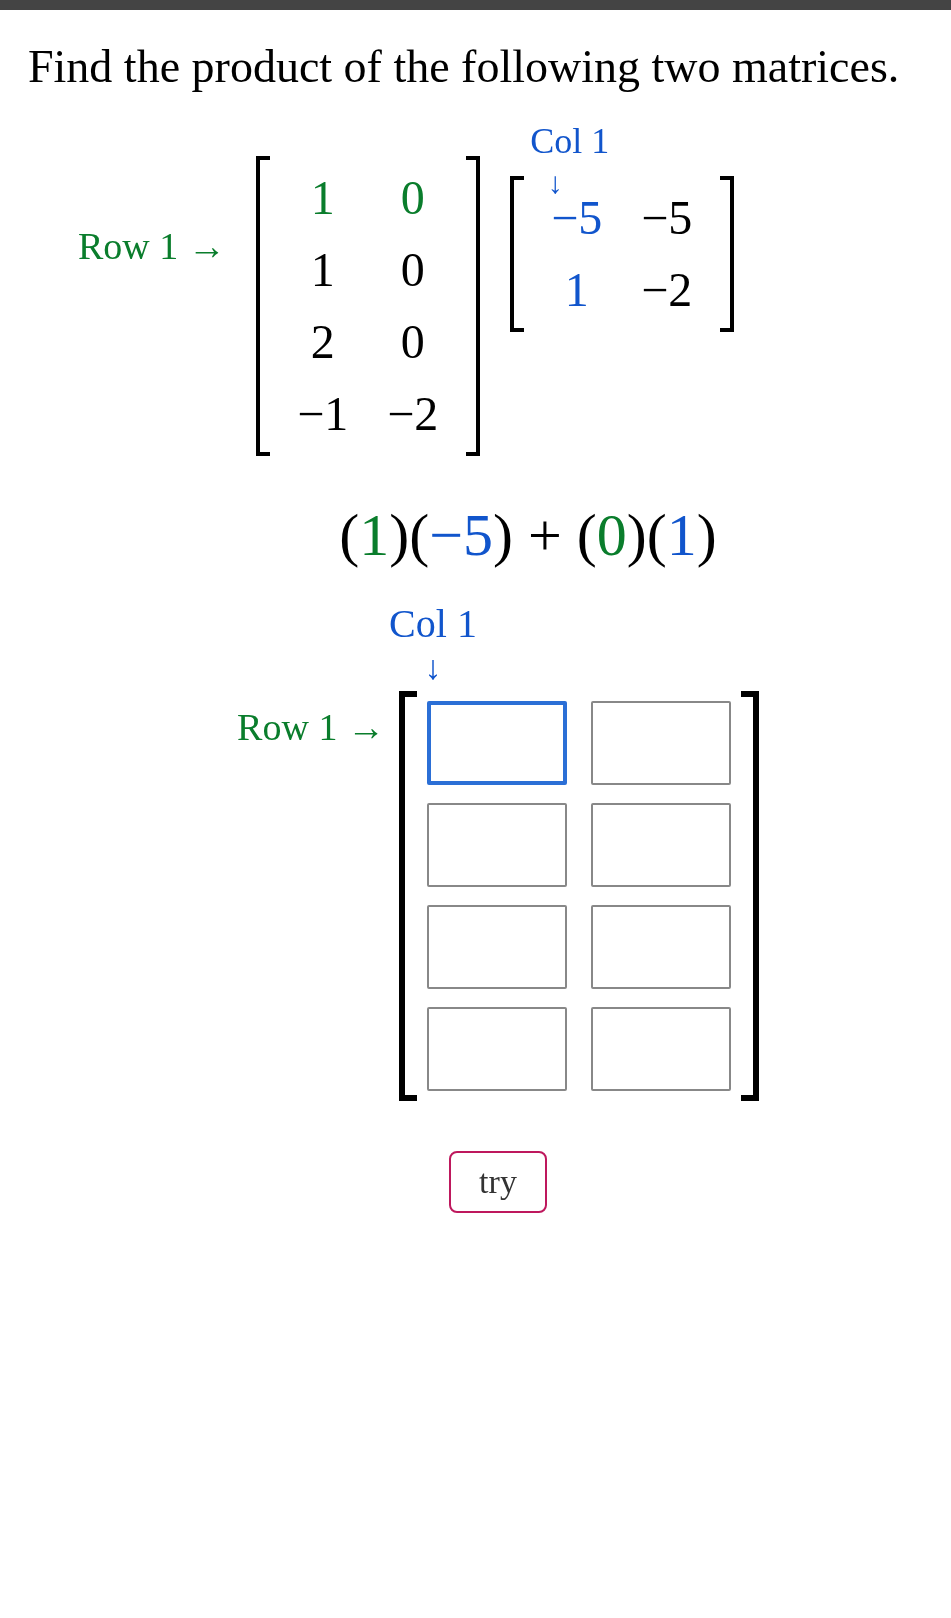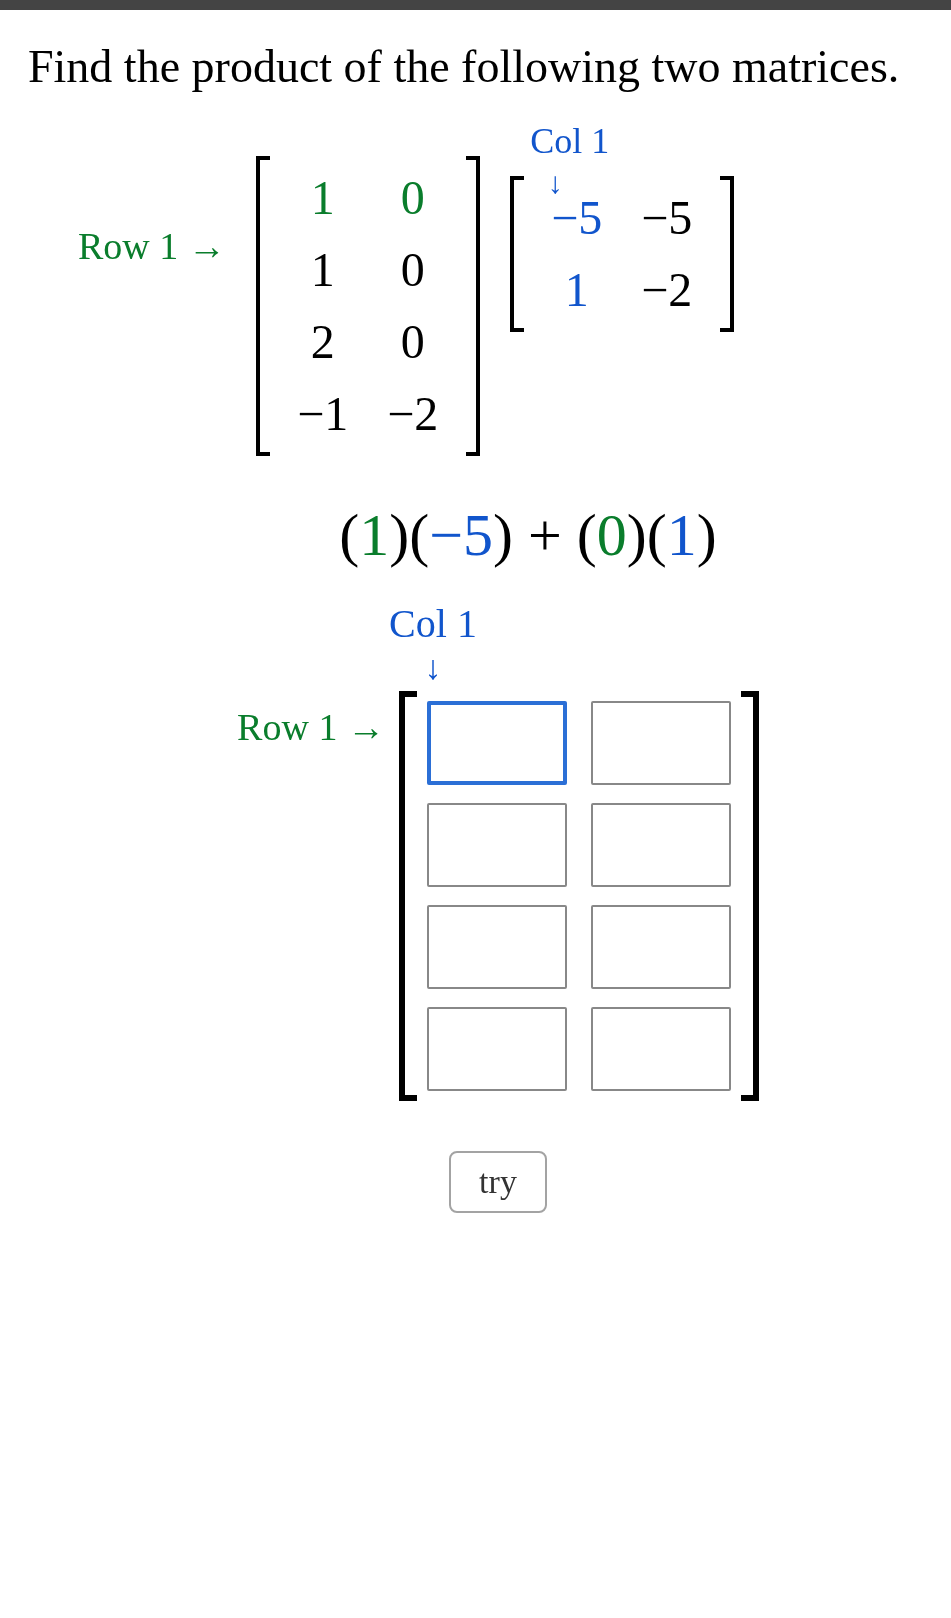--- a/index.html
+++ b/index.html
@@ -151,21 +151,21 @@
     text-align: center;
     margin-top: 50px;
     margin-left: 120px;
     width: 700px;
   }
   .try-btn {
     font-family: Georgia, serif;
     font-size: 34px;
     color: #333;
     background: #fff;
-    border: 2px solid #a3a3a3;
+    border: 2px solid #be185d;
     border-radius: 8px;
     padding: 10px 28px;
     cursor: pointer;
   }
 </style>
 </head>
 <body>
 
 <div class="topbar"></div>
 

